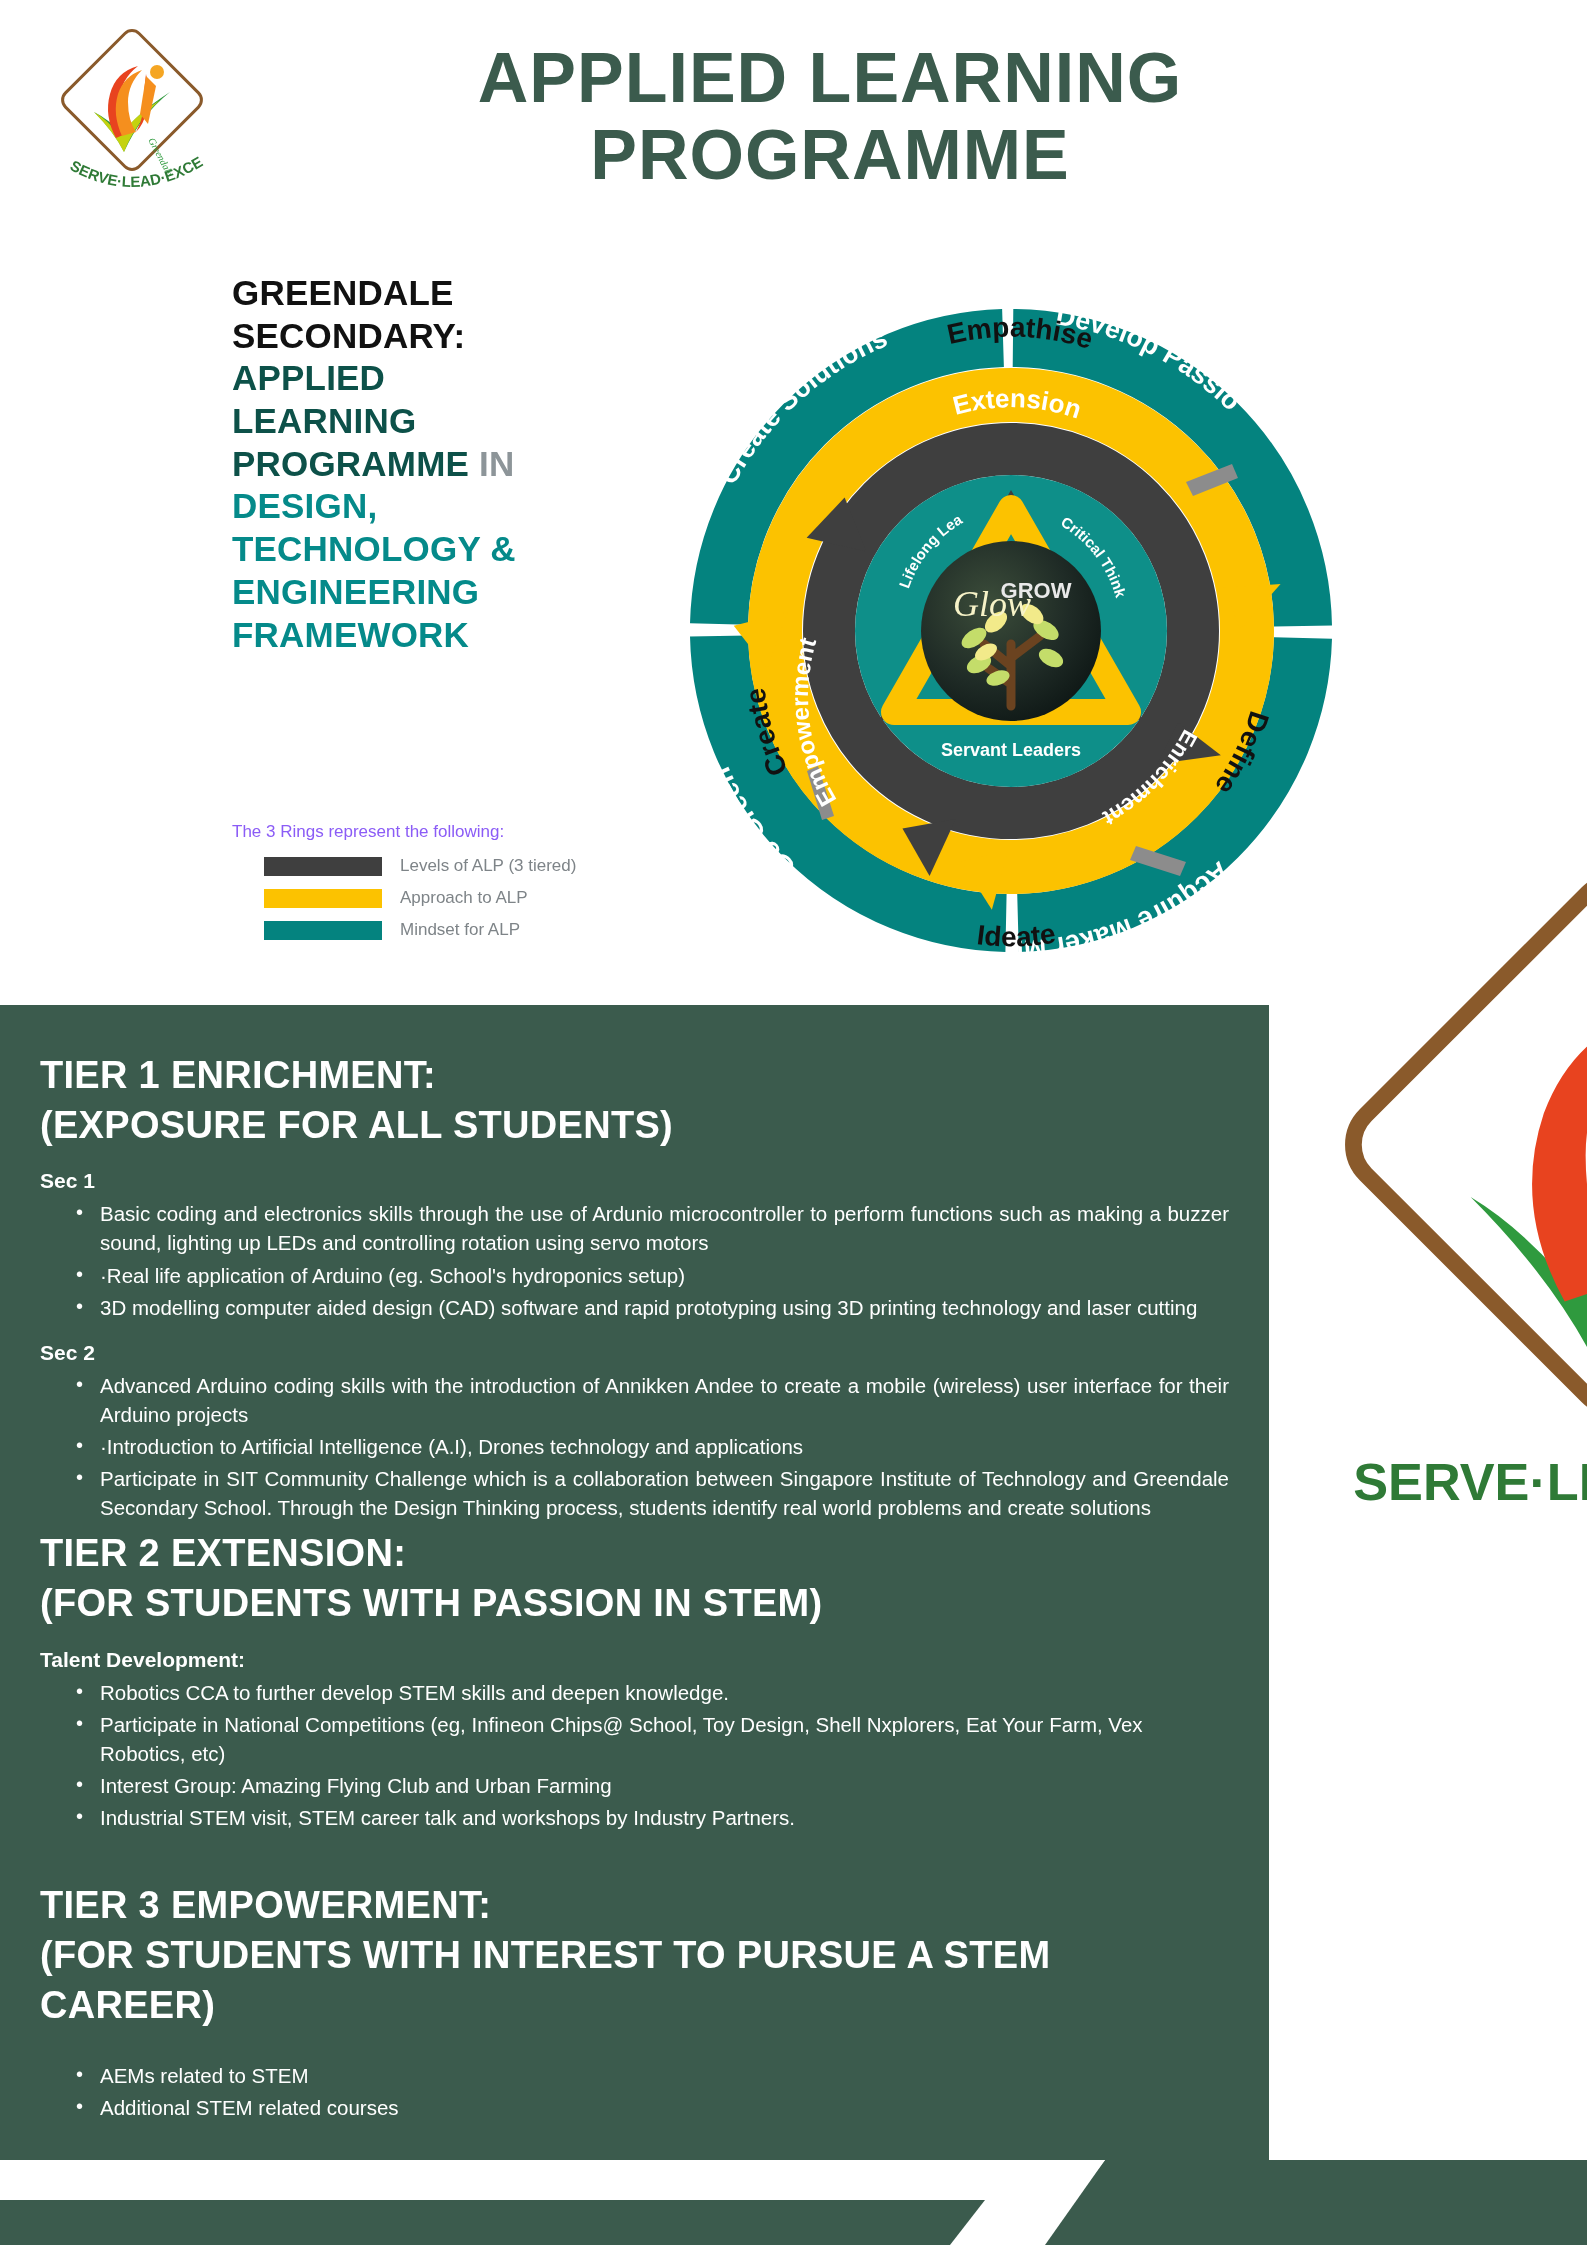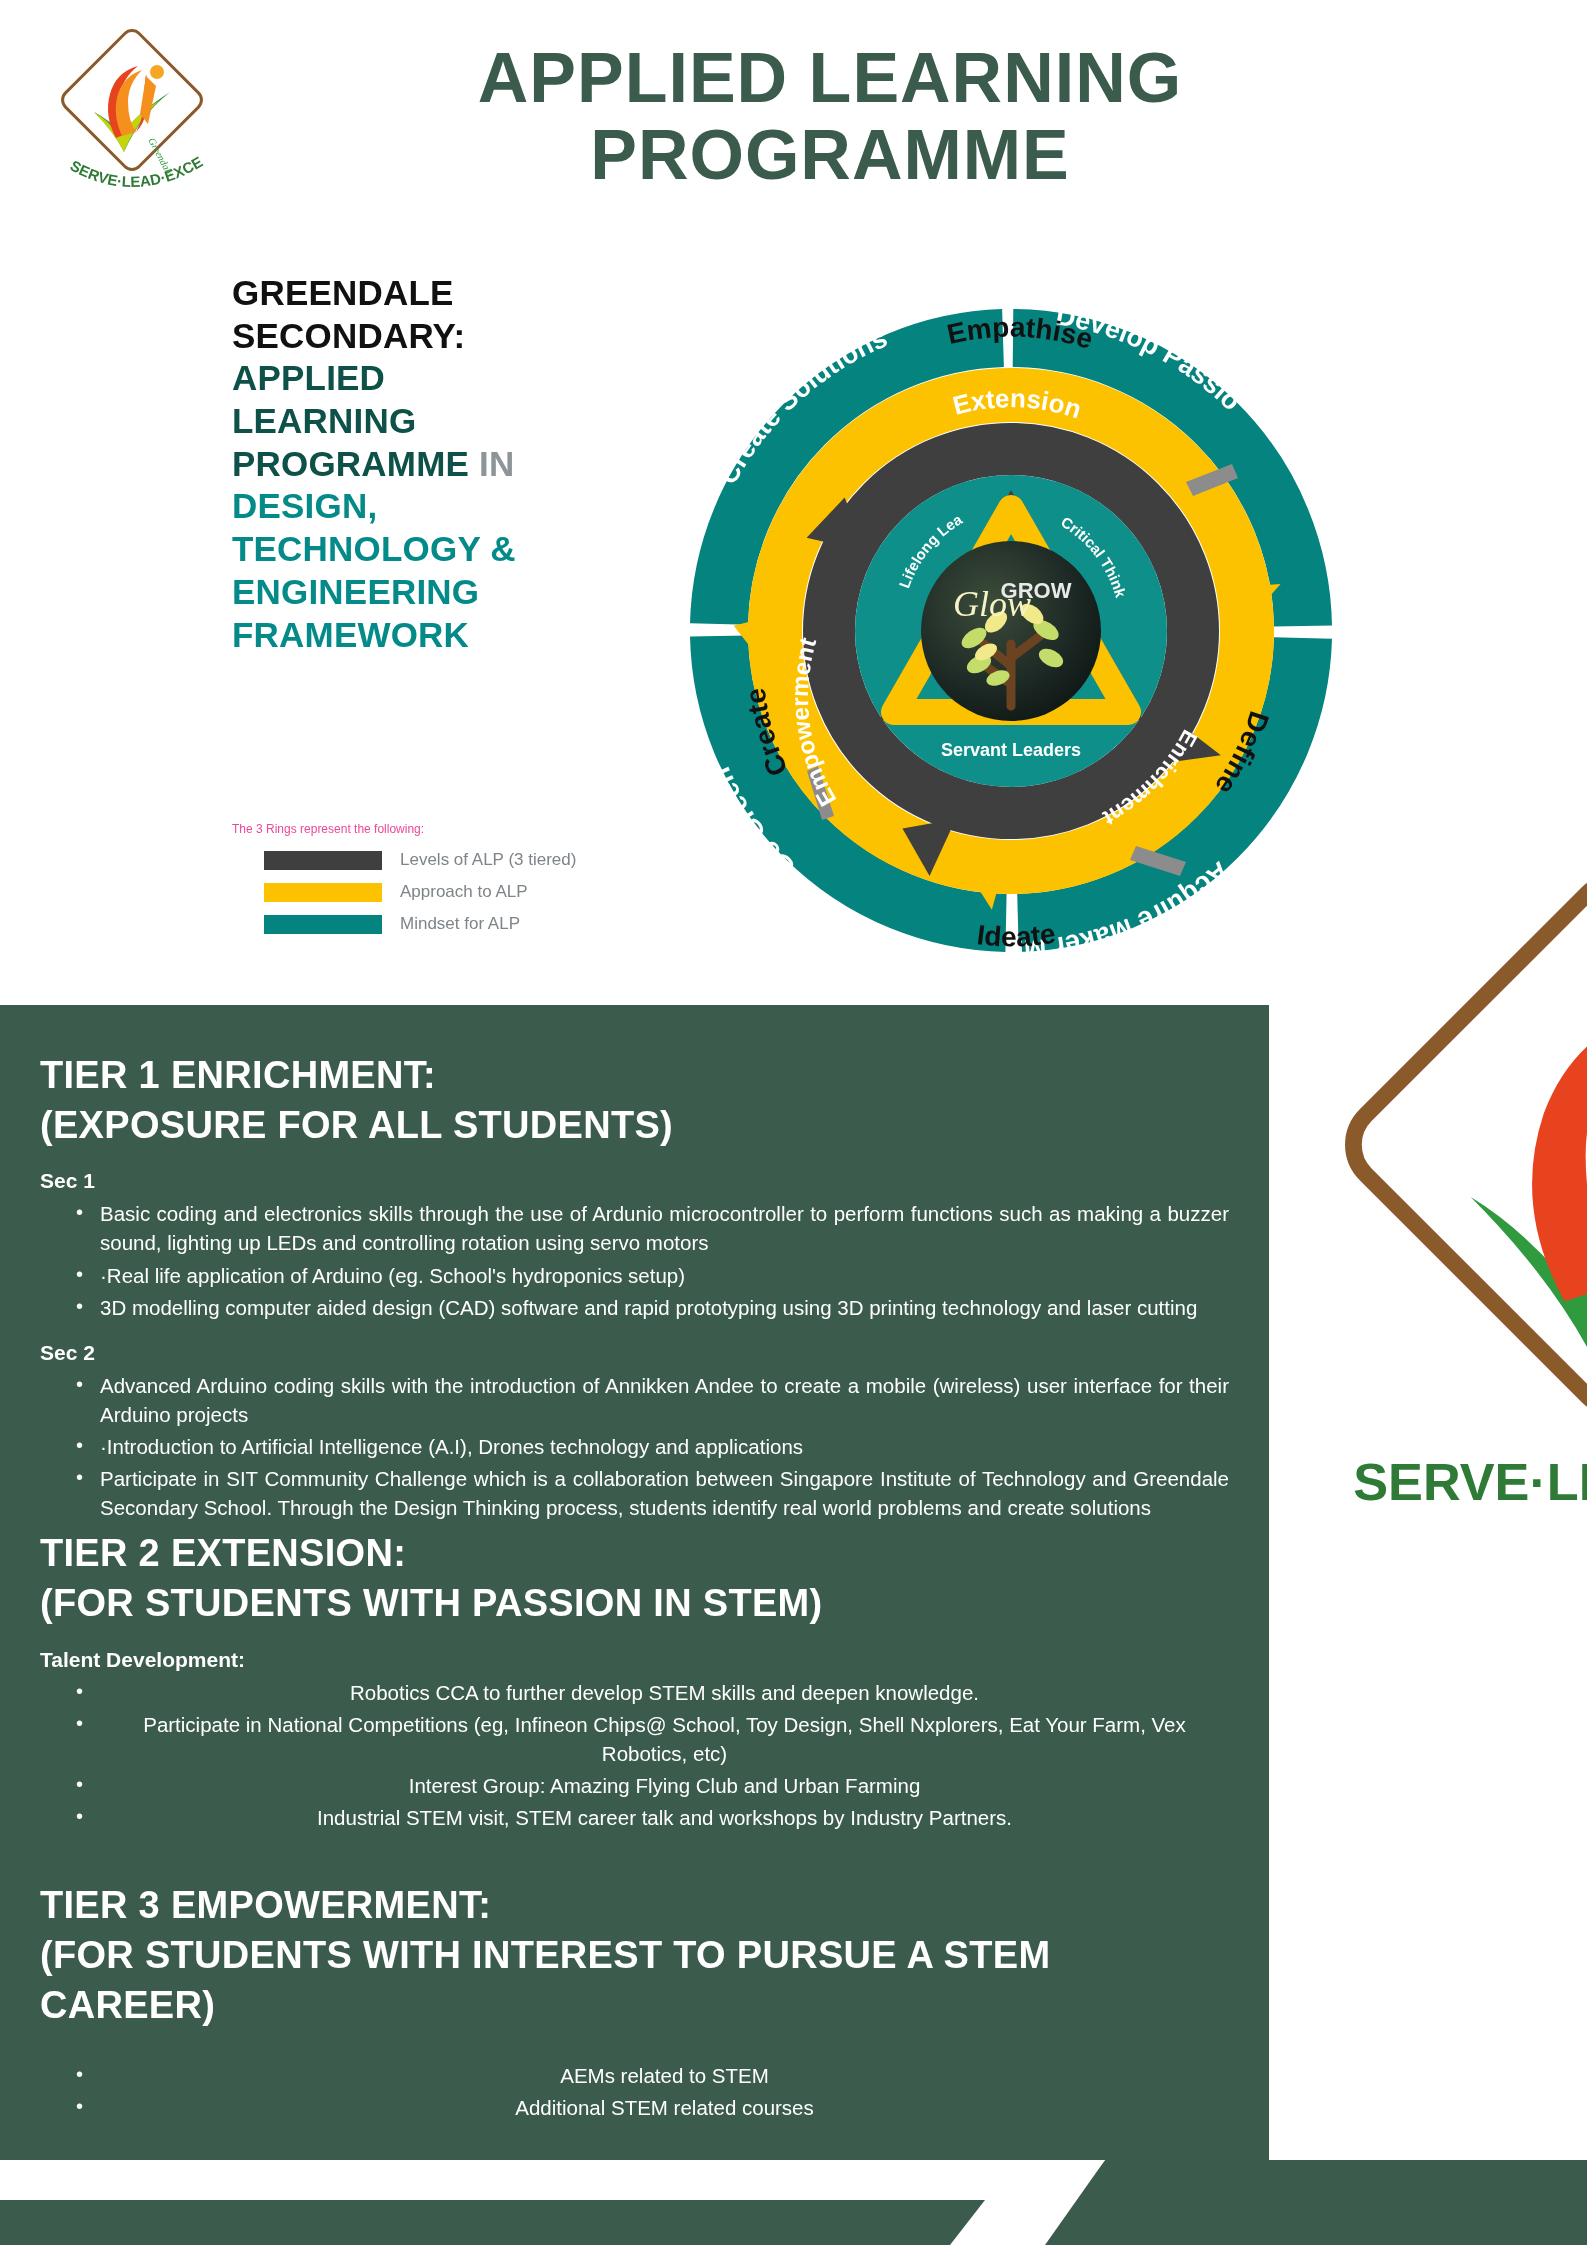--- a/index.html
+++ b/index.html
@@ -55,21 +55,21 @@
   .hl-teal  { color: #058a8a; }
 
   
   .legend {
     position: absolute;
     left: 232px; top: 822px;
     width: 420px;
     color: #7e8488;
     font-size: 17px;
   }
-  .legend-title { margin-bottom: 14px; font-size: 12px; color: #ec4899; }
+  .legend-title { margin-bottom: 14px; font-size: 17px; color: #8b5cf6; }
   .legend-row { display: flex; align-items: center; margin-bottom: 12px; padding-left: 32px; }
   .legend-swatch { width: 118px; height: 19px; margin-right: 18px; flex: none; }
   .sw-dark   { background: #3f3f3f; }
   .sw-yellow { background: #fcc200; }
   .sw-teal   { background: #04837f; }
   .legend-label { font-size: 17px; color: #7e8488; }
 
   
   .diagram-wrap {
     position: absolute;
@@ -126,21 +126,21 @@
     text-align: justify;
     color: #ffffff;
   }
   .bullets li::before {
     content: "\2022";
     position: absolute;
     left: 2px; top: -1px;
     font-size: 20px;
     color: #ffffff;
   }
-  .bullets.nojust li { text-align: center; }
+  .bullets.nojust li { text-align: left; }
   .tier3-bullets { margin-top: 30px; }
 
   
   .footer {
     position: absolute;
     left: 0; top: 2160px;
     width: 1587px; height: 85px;
     background: #3b5b4d;
     overflow: hidden;
   }

